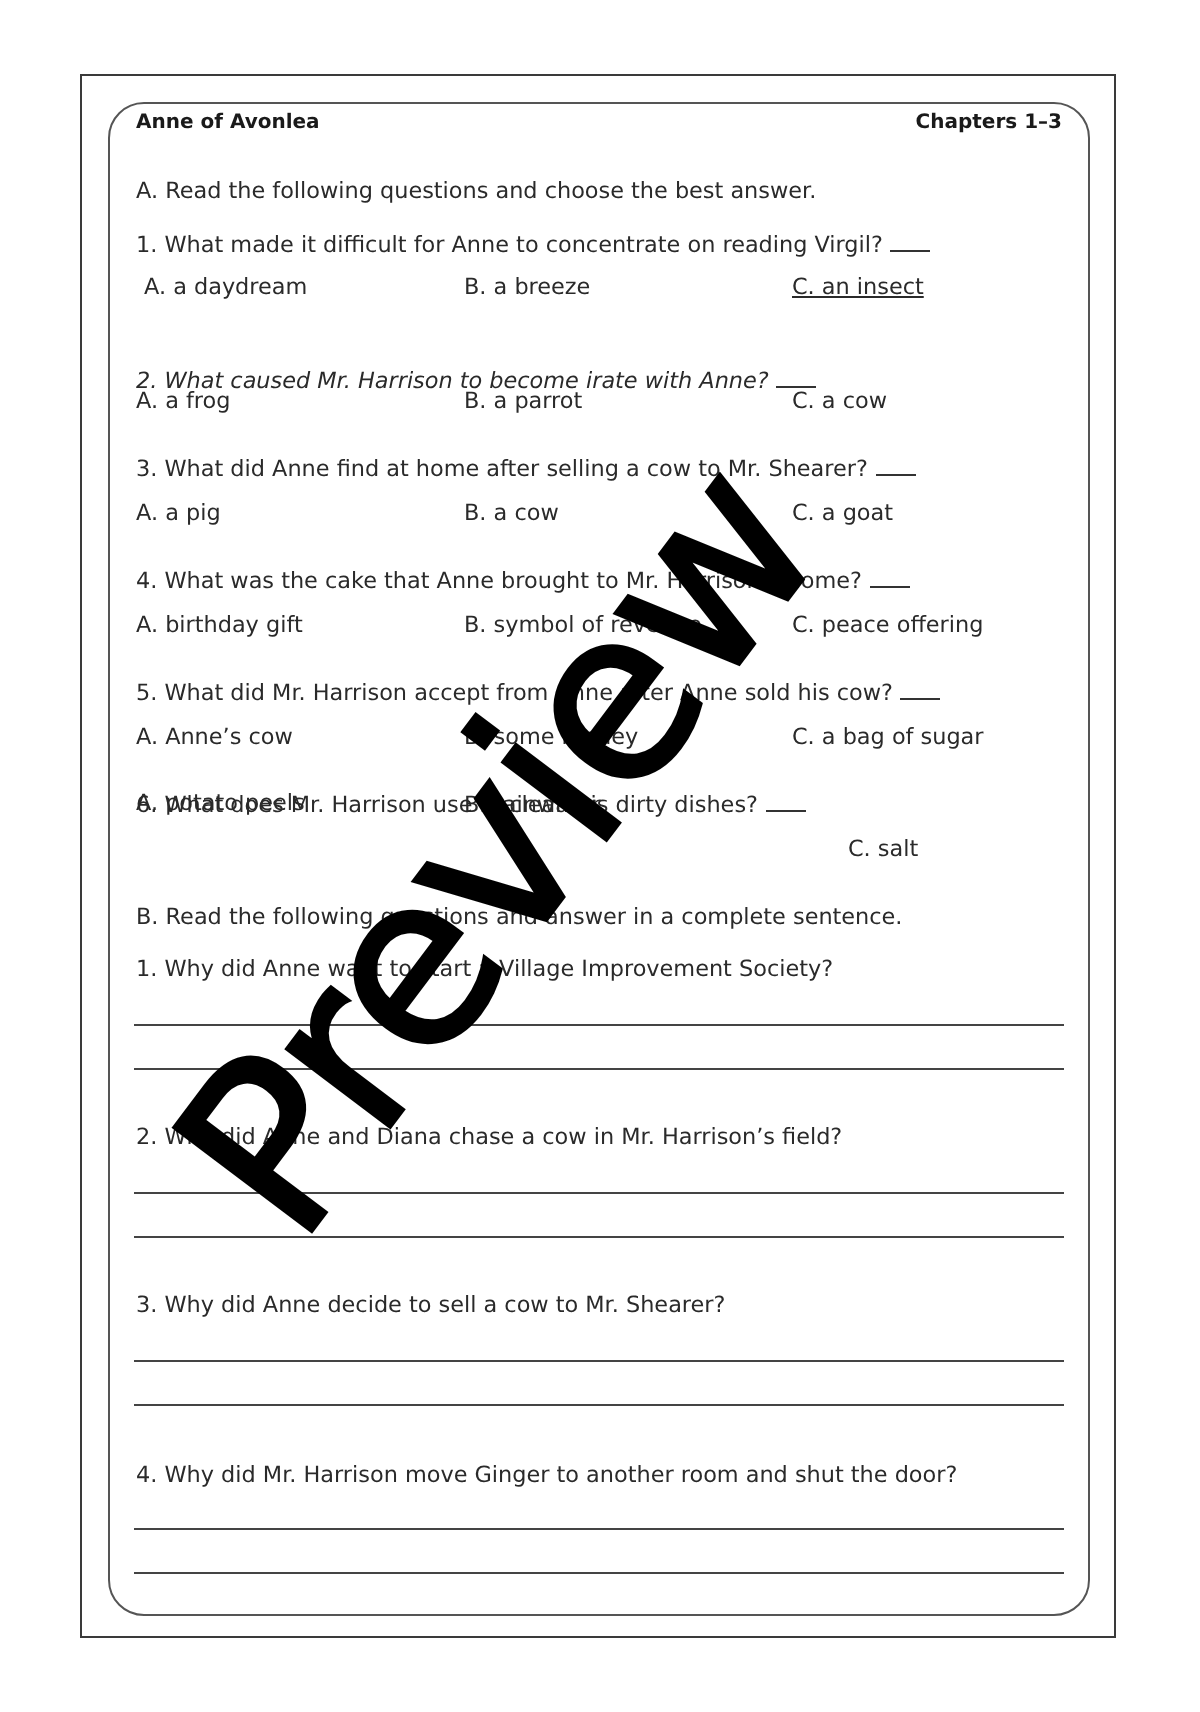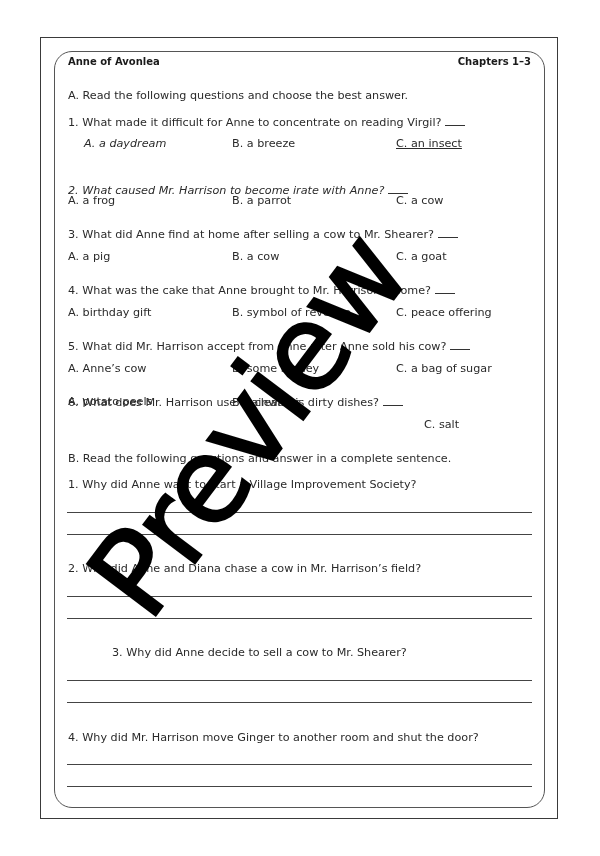--- a/index.html
+++ b/index.html
@@ -86,21 +86,21 @@
 
 <div class="page-frame"></div>
 <div class="worksheet"></div>
 
 <div class="abs title" style="left:68px; top:56px;">Anne of Avonlea</div>
 <div class="abs title" style="right:69px; top:56px;">Chapters 1–3</div>
 
 <div class="abs txt" style="left:68px; top:89px;">A. Read the following questions and choose the best answer.</div>
 
 <div class="abs txt" style="left:68px; top:116px;"><span>1. What made it difficult for Anne to concentrate on reading Virgil?</span><span class="blank"></span></div>
-<div class="abs txt" style="left:84px; top:137px;font-style:italic;">A. a daydream</div>
+<div class="abs txt" style="left:72px; top:137px;">A. a daydream</div>
 <div class="abs txt" style="left:232px; top:137px;">B. a breeze</div>
 <div class="abs txt" style="left:396px; top:137px;text-decoration:underline;">C. an insect</div>
 
 <div class="abs txt" style="left:68px; top:184px;font-style:italic;"><span>2. What caused Mr. Harrison to become irate with Anne?</span><span class="blank"></span></div>
 <div class="abs txt" style="left:68px; top:194px;">A. a frog</div>
 <div class="abs txt" style="left:232px; top:194px;">B. a parrot</div>
 <div class="abs txt" style="left:396px; top:194px;">C. a cow</div>
 
 <div class="abs txt" style="left:68px; top:228px;"><span>3. What did Anne find at home after selling a cow to Mr. Shearer?</span><span class="blank"></span></div>
 <div class="abs txt" style="left:68px; top:250px;">A. a pig</div>
@@ -125,21 +125,21 @@
 <div class="abs txt" style="left:68px; top:452px;">B. Read the following questions and answer in a complete sentence.</div>
 
 <div class="abs txt" style="left:68px; top:478px;">1. Why did Anne want to start a Village Improvement Society?</div>
 <div class="answer-line" style="top:512px;"></div>
 <div class="answer-line" style="top:534px;"></div>
 
 <div class="abs txt" style="left:68px; top:562px;">2. Why did Anne and Diana chase a cow in Mr. Harrison’s field?</div>
 <div class="answer-line" style="top:596px;"></div>
 <div class="answer-line" style="top:618px;"></div>
 
-<div class="abs txt" style="left:68px; top:646px;margin-left:44px;">3. Why did Anne decide to sell a cow to Mr. Shearer?</div>
+<div class="abs txt" style="left:68px; top:646px;">3. Why did Anne decide to sell a cow to Mr. Shearer?</div>
 <div class="answer-line" style="top:680px;"></div>
 <div class="answer-line" style="top:702px;"></div>
 
 <div class="abs txt" style="left:68px; top:731px;">4. Why did Mr. Harrison move Ginger to another room and shut the door?</div>
 <div class="answer-line" style="top:764px;"></div>
 <div class="answer-line" style="top:786px;"></div>
 
 <div class="watermark">Preview</div>
 
 </body></html>

